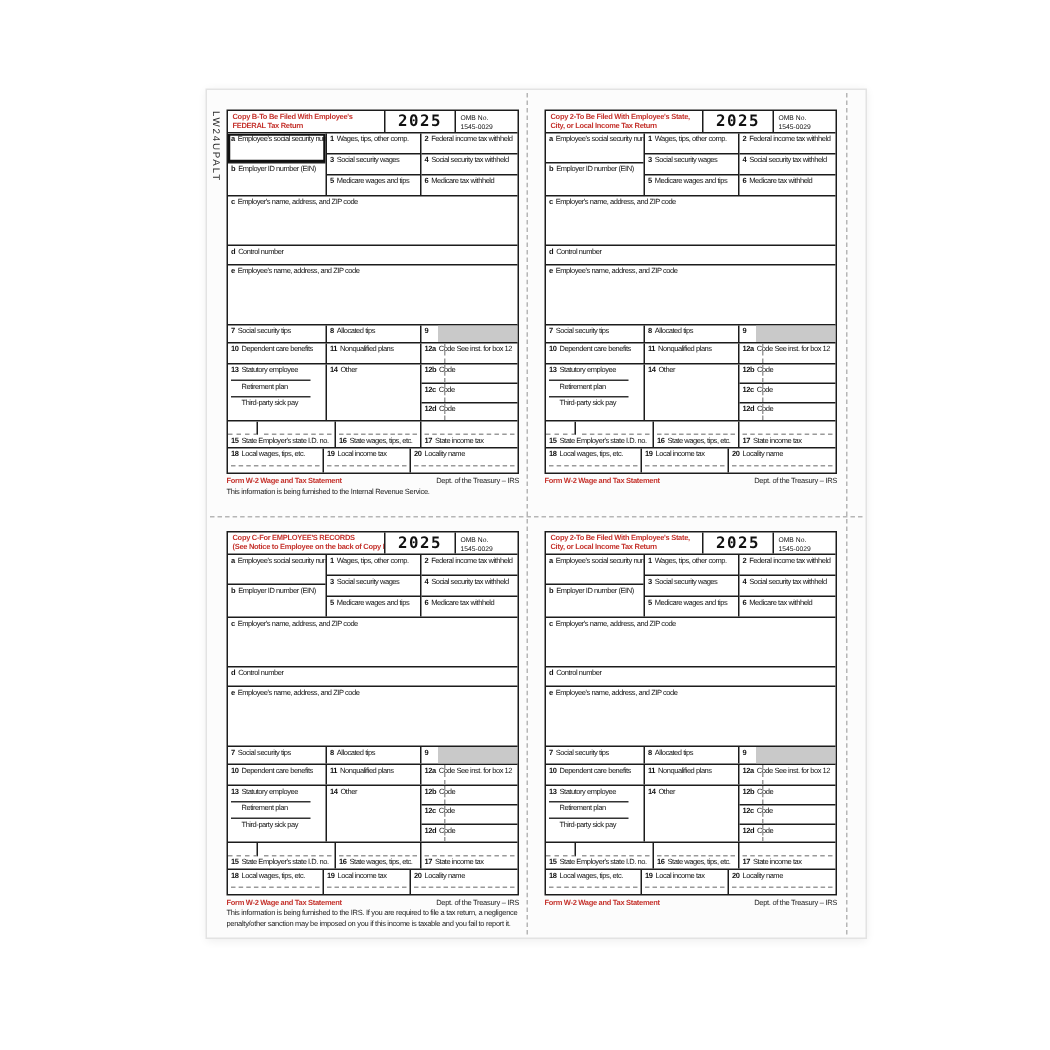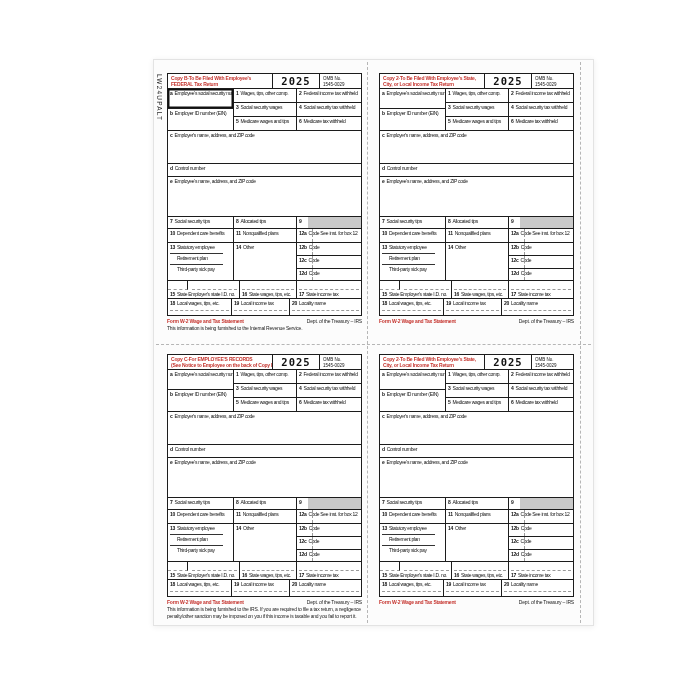--- a/index.html
+++ b/index.html
@@ -1,21 +1,21 @@
 <!DOCTYPE html>
 <html style="--red: #c5332d; --shade: #c9c9c9;"><head>
 <meta charset="utf-8">
 <style>
   html,body{margin:0;padding:0;}
   body{width:700px;height:700px;background:#ffffff;font-family:"Liberation Sans",sans-serif;position:relative;overflow:hidden;}
   :root{--red:#c5332d;--ink:#1c1c1c;--shade:#c9c9c9;--dash:#9a9a9a;--perf:#b6b6b6;}
 
   .page{position:relative;width:700px;height:700px;background:#ffffff;}
   .sheet{position:absolute;left:137px;top:59px;width:439px;height:565px;background:#fcfcfc;
-         border:1px solid #e3e3e3;box-shadow:0 1px 6px rgba(0,0,0,0.07);margin-left:16px;}
+         border:1px solid #e3e3e3;box-shadow:0 1px 6px rgba(0,0,0,0.07);}
   .perf-v{position:absolute;top:2px;bottom:2px;left:213px;border-left:1px dashed var(--perf);}
   .perf-v2{position:absolute;top:2px;bottom:2px;left:426px;border-left:1px dashed var(--perf);}
   .perf-h{position:absolute;left:2px;right:2px;top:284px;border-top:1px dashed var(--perf);}
   .code-vert{position:absolute;left:9px;top:14px;transform:rotate(90deg);transform-origin:left top;
              font-size:6.5px;letter-spacing:1.2px;color:#2b2b2b;white-space:nowrap;}
 
   .w2-form{position:absolute;width:195px;}
   .pos-tl{left:13px;top:13px;}
   .pos-tr{left:225px;top:13px;}
   .pos-bl{left:13px;top:294px;}

